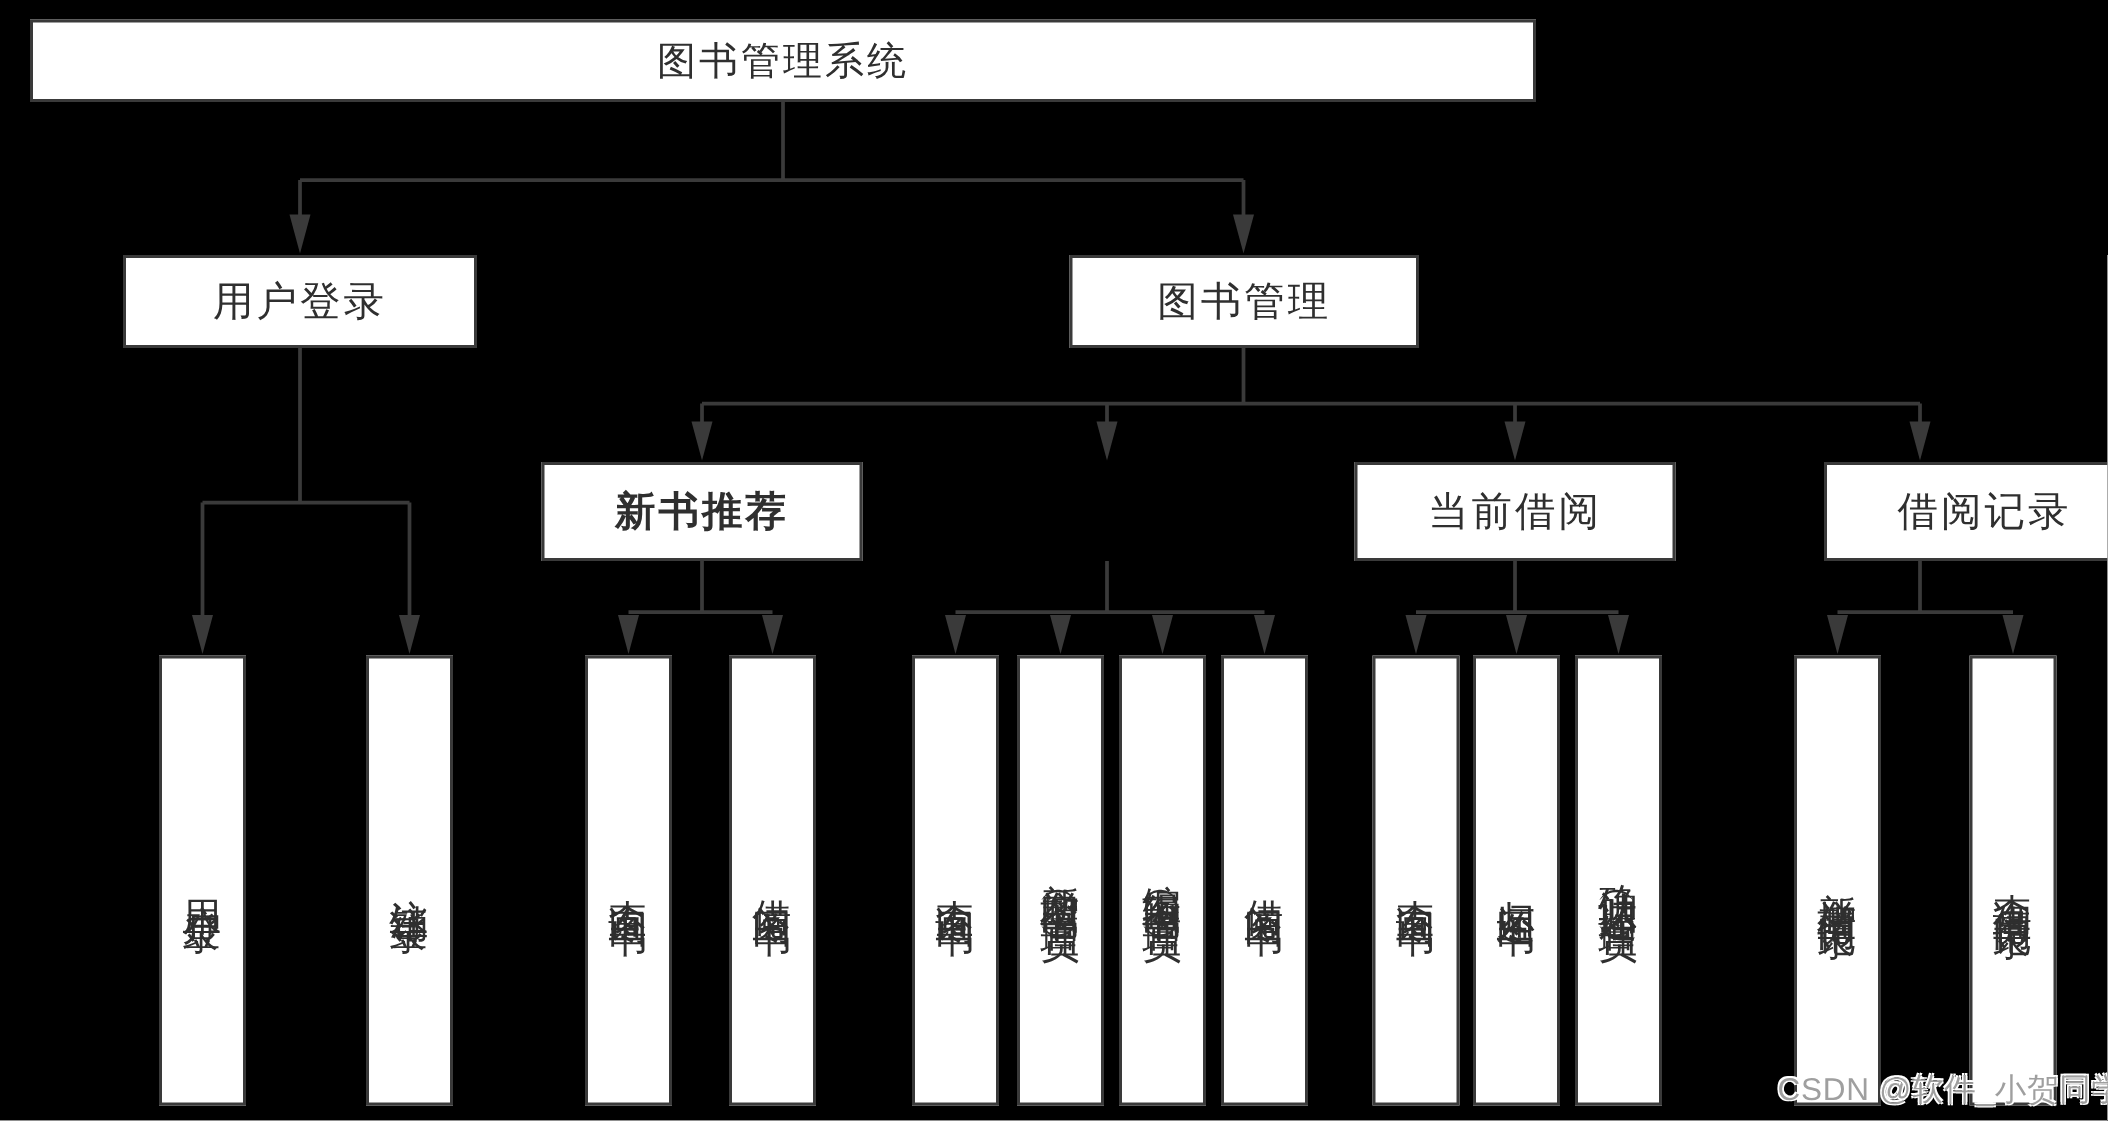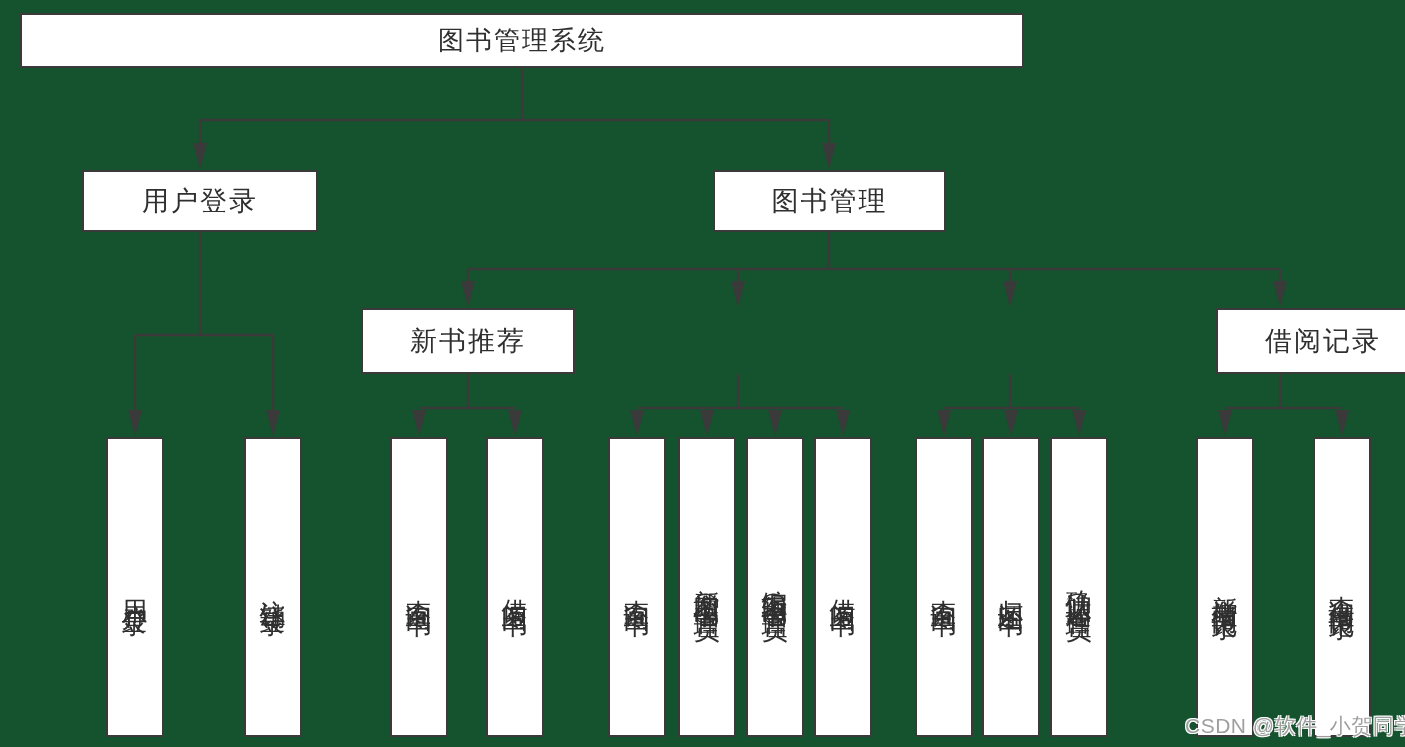--- a/index.html
+++ b/index.html
@@ -1,20 +1,20 @@
 <!DOCTYPE html>
 <html><head>
 <meta charset="utf-8">
 <style>
   html, body { margin: 0; padding: 0; background: #ffffff; }
   .canvas {
     position: relative;
     width: 1405px;
     height: 747px;
-    background: #14532d;
+    background: #000000;
     font-family: "Liberation Sans", "DejaVu Sans", sans-serif;
     overflow: hidden;
   }
   .connectors {
     position: absolute;
     left: 0; top: 0;
     width: 1405px; height: 747px;
   }
   .hbox, .vbox {
     position: absolute;
@@ -88,22 +88,25 @@
     <span>图书管理系统</span>
   </div>
 
   <div class="hbox" style="left:82px; top:170px; width:236px; height:62px;">
     <span>用户登录</span>
   </div>
   <div class="hbox" style="left:713px; top:170px; width:233px; height:62px;">
     <span>图书管理</span>
   </div>
 
-  <div class="hbox" style="left:361px; top:308px; width:214px; height:66px;">
+  <div class="hbox" style="left:361px; top:308px; width:214px; height:66px;font-weight:bold;">
     <span>新书推荐</span>
+  </div>
+  <div class="hbox" style="left:903px; top:308px; width:214px; height:66px;">
+    <span>当前借阅</span>
   </div>
   <div class="hbox" style="left:1173px; top:308px; width:214px; height:66px;margin-left:43px;">
     <span>借阅记录</span>
   </div>
 
   <div class="vbox" style="left:106px;">
     <span>用户登录</span>
   </div>
   <div class="vbox" style="left:244px;">
     <span>注销登录</span>

